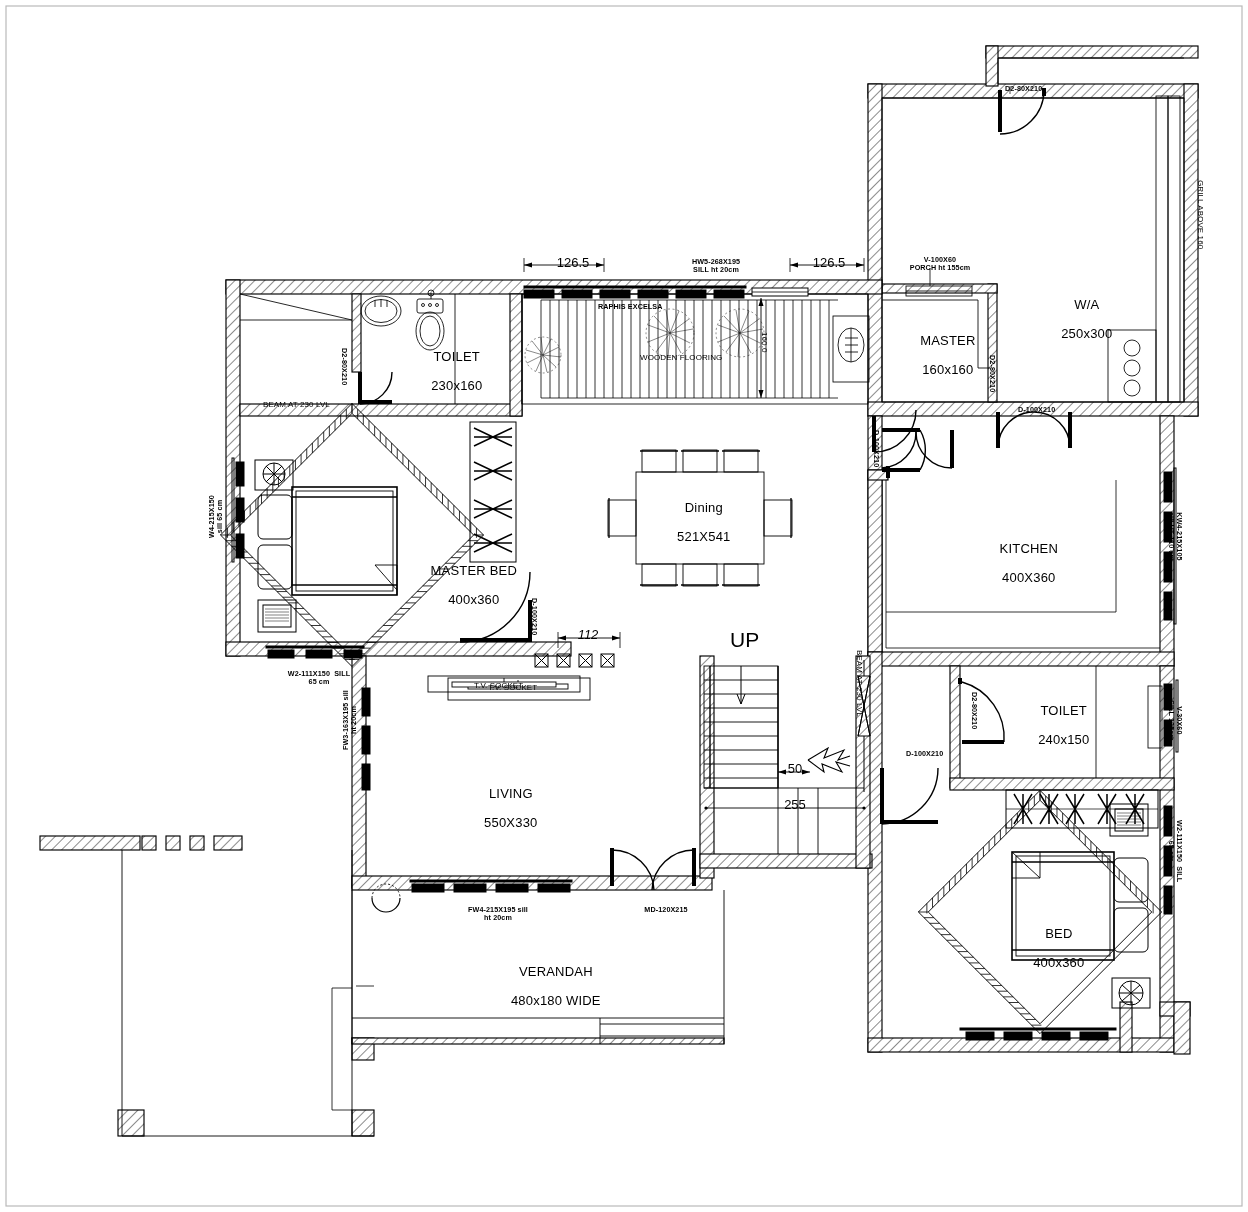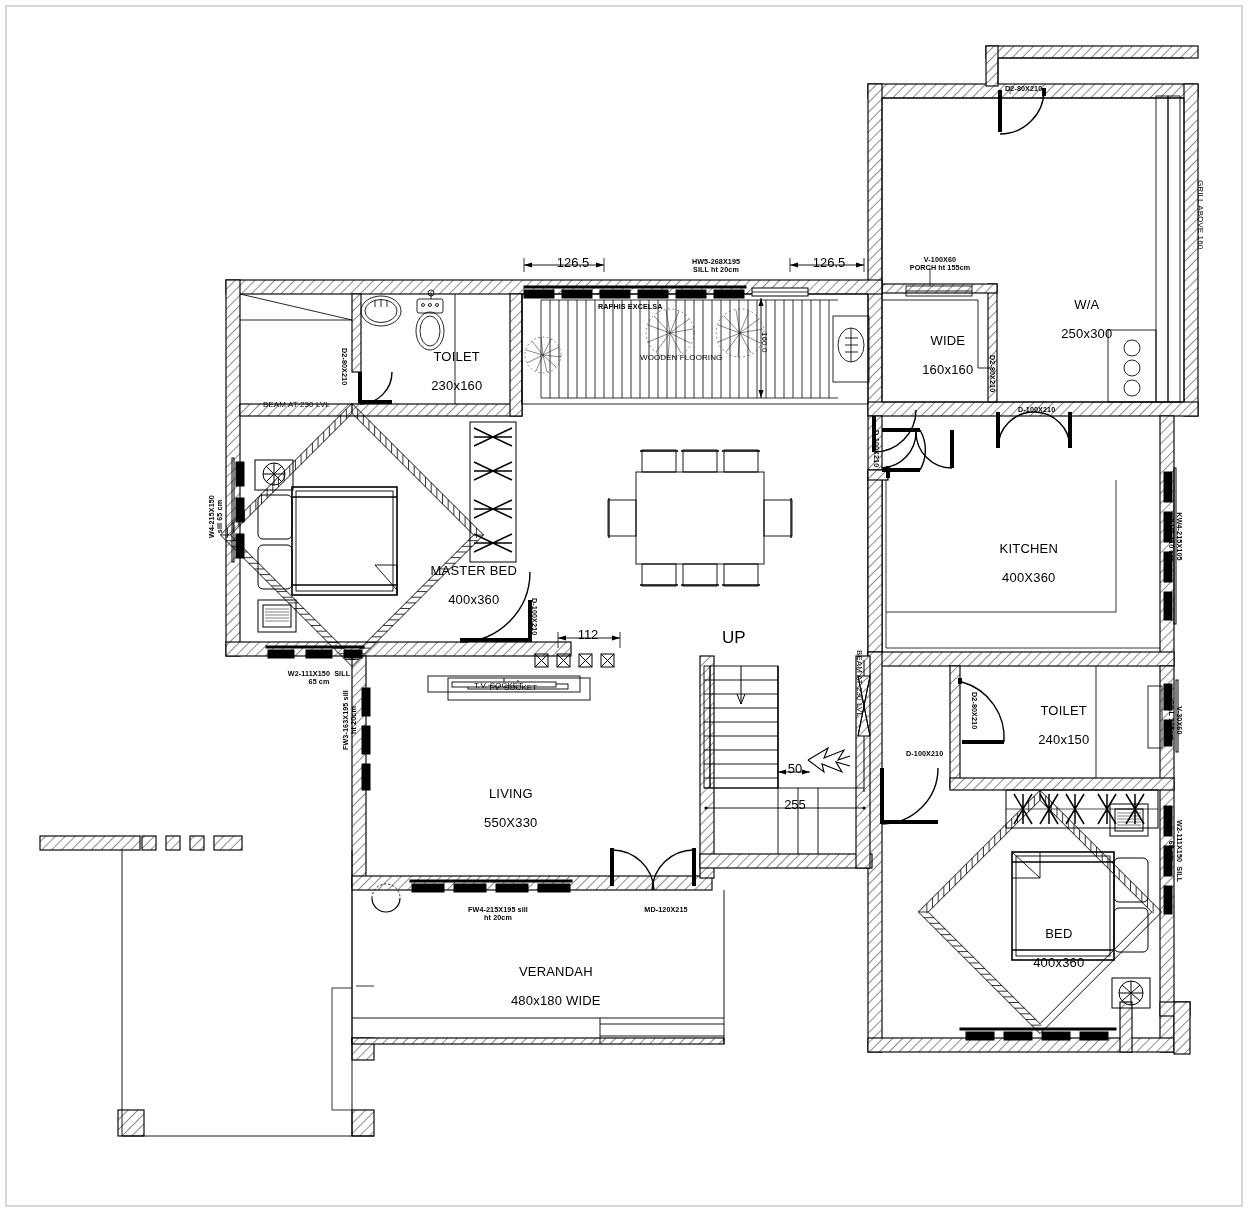--- a/index.html
+++ b/index.html
@@ -48,21 +48,21 @@
     font-size: 13px;
   }
   .vtxt-cw {
     transform-origin: 0 0;
     transform: rotate(90deg);
   }
   .vtxt-ccw {
     transform-origin: 0 0;
     transform: rotate(-90deg);
   }
-  .up-lbl { font-size: 17px; }
+  .up-lbl { font-size: 21px; margin-left: 8px; }
 </style>
 </head>
 <body>
 
 <div id="plan">
 
 <svg id="canvas" viewBox="0 0 1248 1212" xmlns="http://www.w3.org/2000/svg">
   <defs>
     <pattern id="wallhatch" patternUnits="userSpaceOnUse" width="7" height="7" patternTransform="rotate(45)">
       <rect width="7" height="7" fill="#ffffff"></rect>
@@ -639,23 +639,27 @@
 <div class="lbl room-name" style="left:393px; top:335px; width:120px;">
   <span>TOILET</span><br>
   <span>230x160</span>
 </div>
 
 <div class="lbl room-name" style="left:390px; top:549px; width:160px;">
   <span>MASTER BED</span><br>
   <span>400x360</span>
 </div>
 
+<div class="lbl room-name" style="left:640px; top:486px; width:120px;">
+  <span>Dining</span><br>
+  <span>521X541</span>
+</div>
 
 <div class="lbl room-name" style="left:884px; top:319px; width:120px;">
-  <span>WIDE</span><br>
+  <span>MASTER</span><br>
   <span>160x160</span>
 </div>
 
 <div class="lbl room-name" style="left:1028px; top:283px; width:110px;">
   <span>W/A</span><br>
   <span>250x300</span>
 </div>
 
 <div class="lbl room-name" style="left:960px; top:527px; width:130px;">
   <span>KITCHEN</span><br>
@@ -695,21 +699,21 @@
 
 <div class="lbl tiny2" style="left:488px; top:684px; text-align:left;">T.V. SOCKET</div>
 
 <div class="lbl tiny2 vtxt-cw" style="left:863px; top:650px;">BEAM AT 230 LVL</div>
 
 <div class="lbl up-lbl" style="left:722px; top:628px;">UP</div>
 
 <div class="lbl dimtxt" style="left:543px; top:256px; width:60px;">126.5</div>
 <div class="lbl dimtxt" style="left:801px; top:256px; width:56px;">126.5</div>
 <div class="lbl tiny2 vtxt-cw" style="left:768px; top:332px;">160.0</div>
-<div class="lbl dimtxt" style="left:561px; top:628px; width:54px;">112</div>
+<div class="lbl dimtxt" style="left:561px; top:628px; width:54px;font-style:italic;">112</div>
 <div class="lbl dimtxt" style="left:781px; top:762px; width:28px;">50</div>
 <div class="lbl dimtxt" style="left:775px; top:798px; width:40px;">255</div>
 
 <div class="lbl tiny" style="left:656px; top:258px; width:120px;">HW5-268X195
 SILL ht 20cm</div>
 
 <div class="lbl tiny" style="left:900px; top:256px; width:80px;">V-100X60
 PORCH ht 155cm</div>
 
 <div class="lbl tiny vtxt-cw" style="left:348px; top:348px;">D2-80X210</div>

